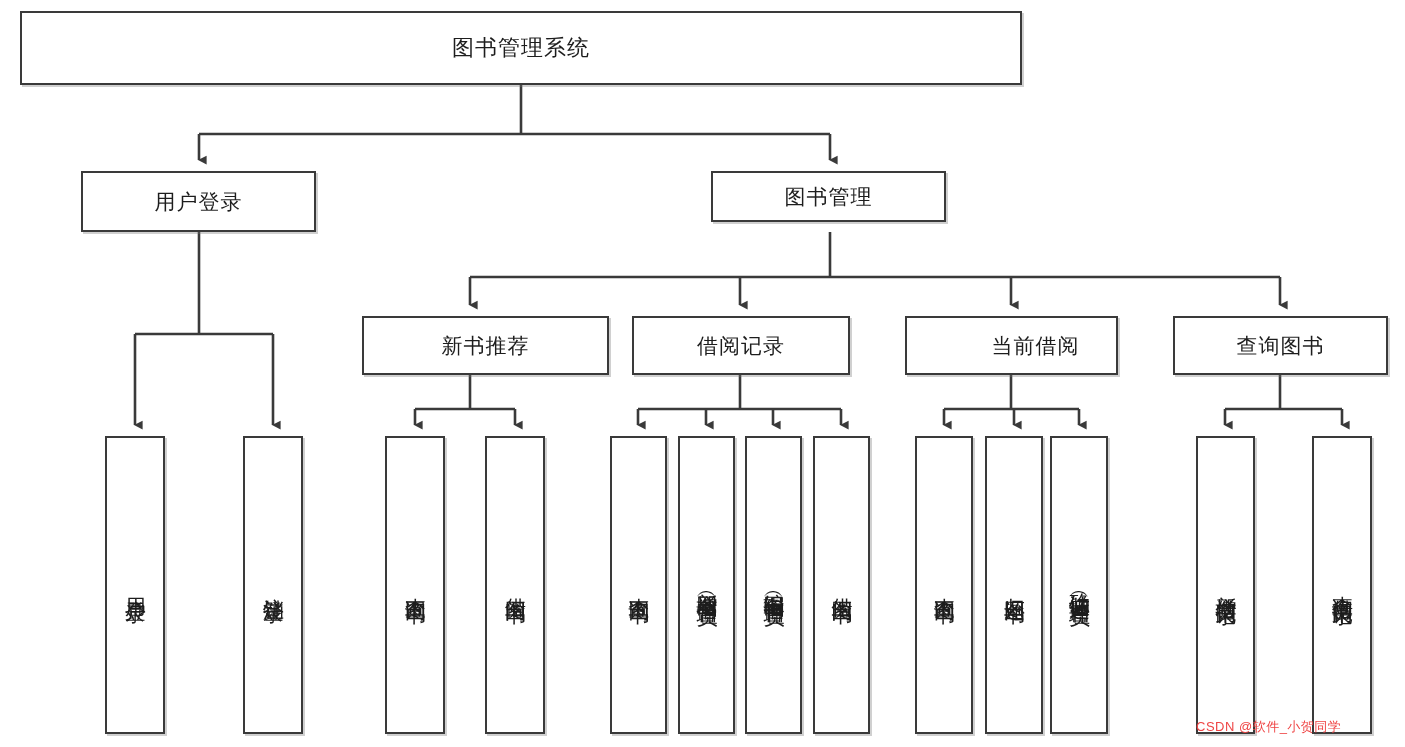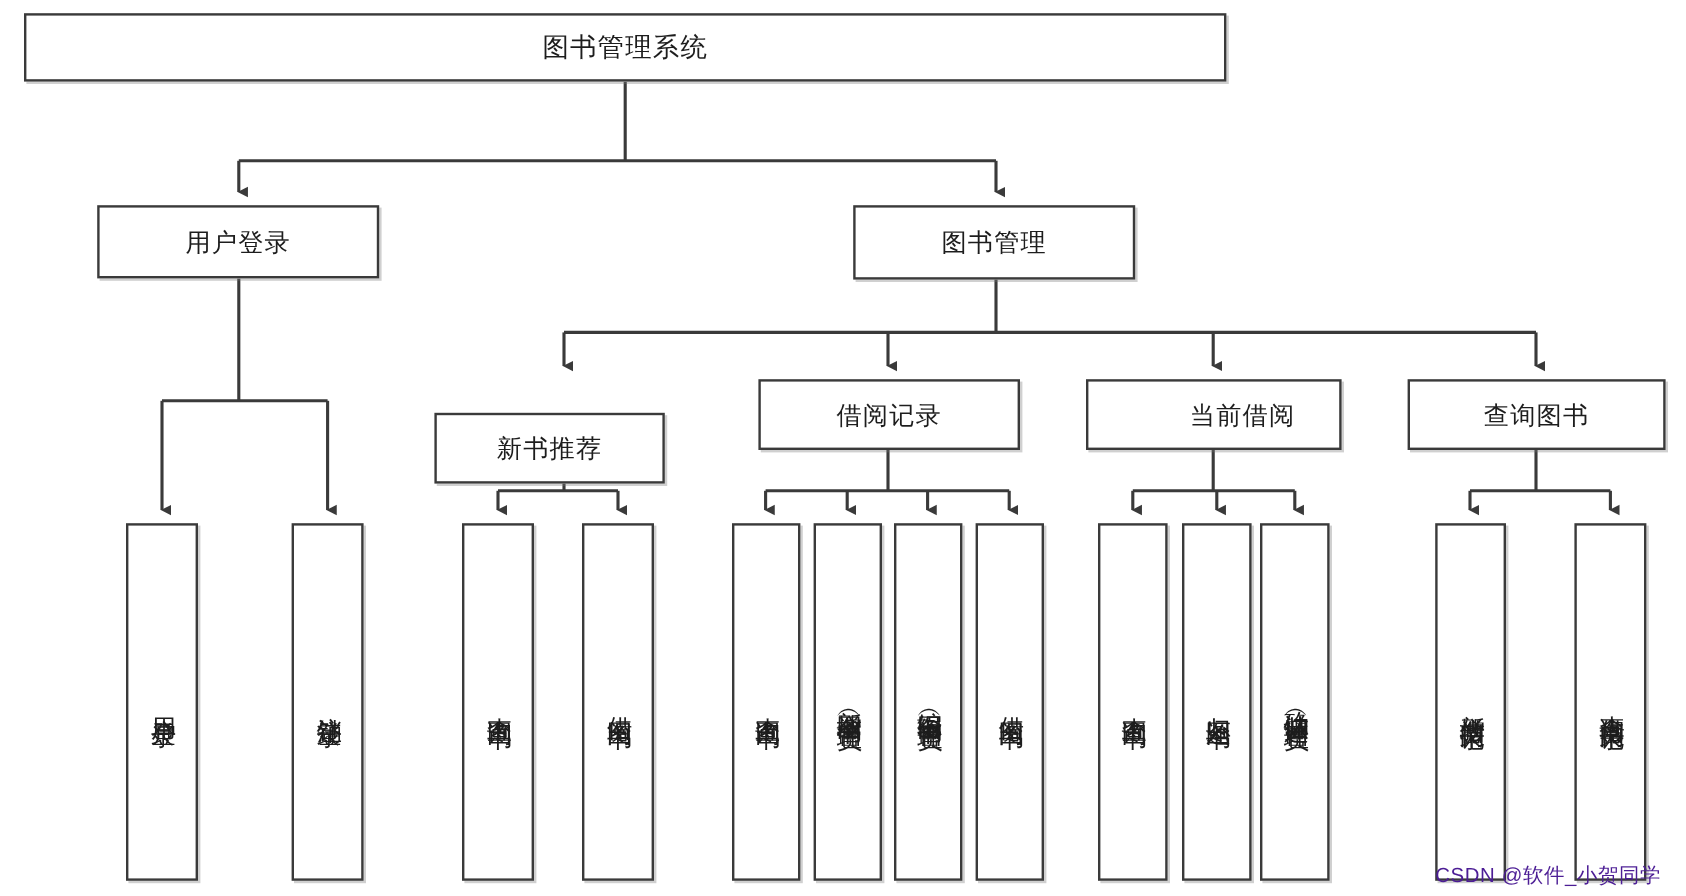--- a/index.html
+++ b/index.html
@@ -8,21 +8,21 @@
   svg.links{position:absolute;left:0;top:0;width:1405px;height:747px;pointer-events:none;}
 
   .node{position:absolute;box-sizing:border-box;background:#ffffff;
         border:2px solid #3a3a3a;box-shadow:2px 2px 0 rgba(120,120,120,.35);
         display:flex;align-items:center;justify-content:center;color:#1d1d1d;}
   .node.h{font-size:21px;letter-spacing:1px;}
   .node.h.big{font-size:22px;}
   .leaf{writing-mode:vertical-rl;text-orientation:upright;
         font-size:21px;line-height:1.18;letter-spacing:2px;
         white-space:nowrap;text-align:center;}
-  .watermark{position:absolute;left:1196px;top:718px;font-size:17px;color:#4c1d95;
+  .watermark{position:absolute;left:1196px;top:718px;font-size:13px;color:#ef4444;
              letter-spacing:.5px;white-space:nowrap;}
 </style>
 </head>
 <body>
 
 <div id="canvas">
 
   <svg class="links" viewBox="0 0 1405 747">
     <defs>
       <marker id="arw" markerWidth="10" markerHeight="10" refX="4.6" refY="7.6" orient="auto" markerUnits="userSpaceOnUse">
@@ -66,32 +66,32 @@
       <path d="M1014,409 L1014,425" marker-end="url(#arw)"></path>
       <path d="M1079,409 L1079,425" marker-end="url(#arw)"></path>
 
       <path d="M1280,375 L1280,409"></path>
       <path d="M1225,409 L1342,409"></path>
       <path d="M1225,409 L1225,425" marker-end="url(#arw)"></path>
       <path d="M1342,409 L1342,425" marker-end="url(#arw)"></path>
     </g>
   </svg>
 
-  <div class="node h big" style="left:20px;top:11px;width:1002px;height:57px;font-family:Liberation Serif, serif;">
+  <div class="node h big" style="left:20px;top:11px;width:1002px;height:74px;font-family:Liberation Serif, serif;">
     <span>图书管理系统</span>
   </div>
 
   <div class="node h" style="left:81px;top:171px;width:235px;height:61px;">
     <span>用户登录</span>
   </div>
-  <div class="node h" style="left:711px;top:171px;width:235px;height:62px;">
+  <div class="node h" style="left:711px;top:171px;width:235px;height:51px;">
     <span>图书管理</span>
   </div>
 
-  <div class="node h" style="left:362px;top:316px;width:192px;height:59px;margin-top:28px;">
+  <div class="node h" style="left:362px;top:316px;width:247px;height:59px;">
     <span>新书推荐</span>
   </div>
   <div class="node h" style="left:632px;top:316px;width:218px;height:59px;">
     <span>借阅记录</span>
   </div>
   <div class="node h" style="left:905px;top:316px;width:213px;height:59px;padding-left:48px;">
     <span>当前借阅</span>
   </div>
   <div class="node h" style="left:1173px;top:316px;width:215px;height:59px;">
     <span>查询图书</span>

